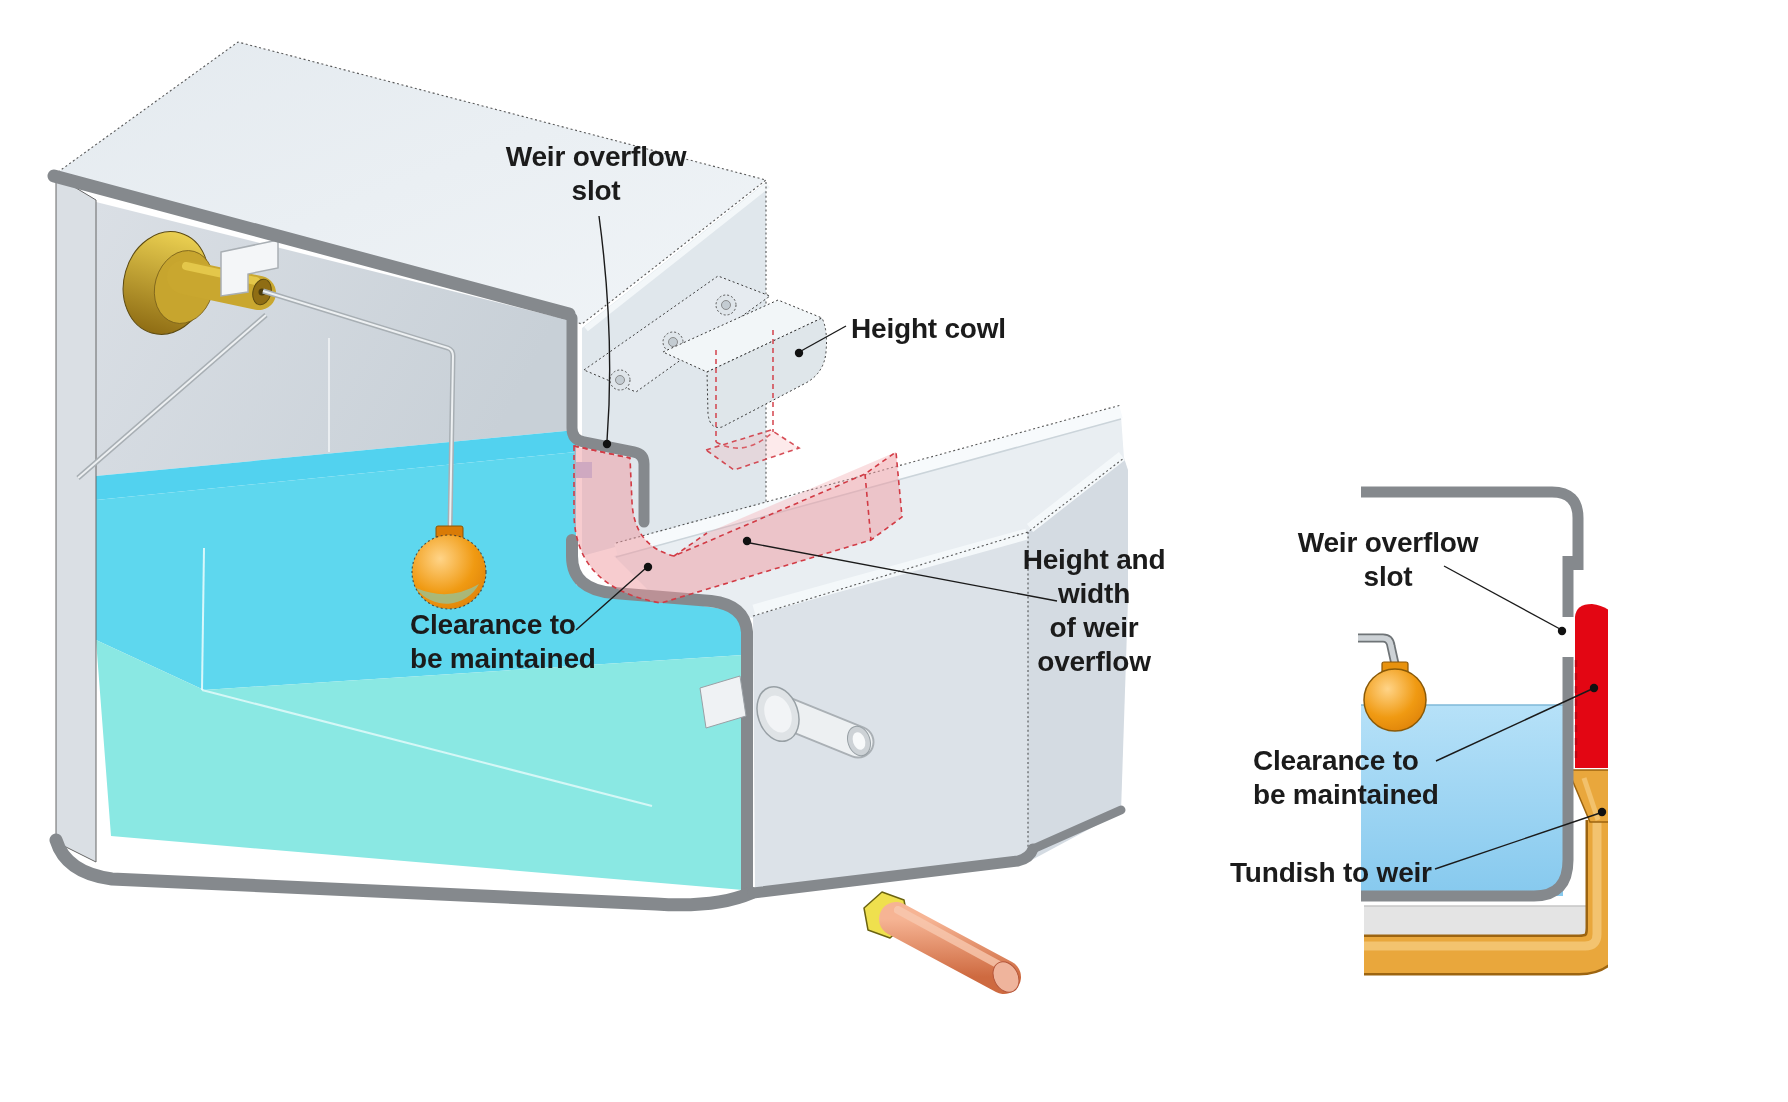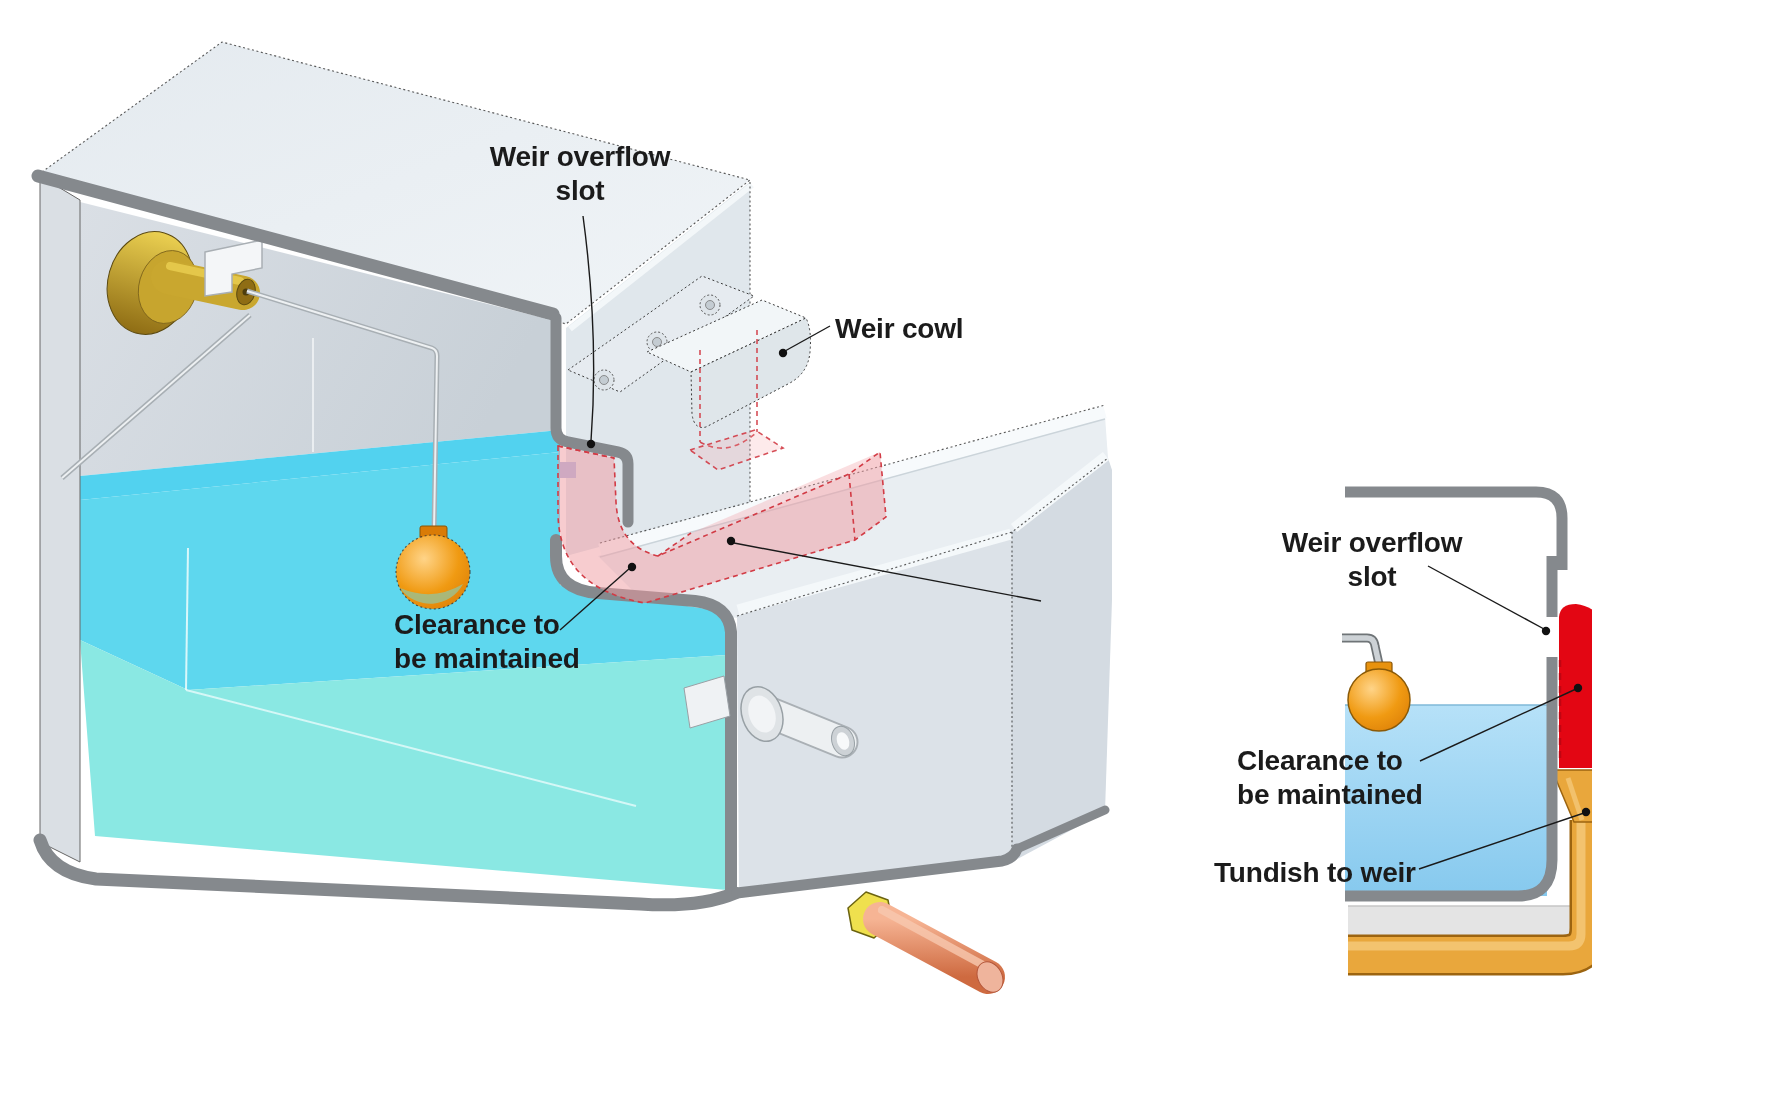--- a/index.html
+++ b/index.html
@@ -1,17 +1,17 @@
 <!DOCTYPE html>
 <html><head>
 <meta charset="utf-8">
 <style>
   html,body{margin:0;padding:0;background:#fff;}
   #stage{position:relative;width:1592px;height:1102px;background:#ffffff;overflow:hidden;
-         font-family:"Liberation Sans","DejaVu Sans",sans-serif;}
+         font-family:"Liberation Sans","DejaVu Sans",sans-serif;margin-left:16px;}
   #art{position:absolute;left:0;top:0;}
   .lbl{position:absolute;font-size:28px;line-height:34px;font-weight:600;color:#1b1b1b;
        white-space:pre-line;letter-spacing:-0.2px;}
   .lbl.center{transform:translateX(-50%);text-align:center;}
   .dotl{stroke:#2f2f2f;stroke-dasharray:2 2.6;fill:none;stroke-width:1.1;opacity:.8;}
   .leader{stroke:#1a1a1a;stroke-width:1.4;fill:none;}
 </style>
 </head>
 <body>
 
@@ -246,25 +246,29 @@
     <path class="leader" d="M 1420,761 L 1576,689"></path>
     <circle cx="1578" cy="688" r="4.2" fill="#111"></circle>
     <path class="leader" d="M 1419,869 L 1584,813"></path>
     <circle cx="1586" cy="812" r="4.2" fill="#111"></circle>
   </g>
 </svg>
 
 <div class="lbl center" style="left:580px;top:140px;">Weir overflow
 slot</div>
 
-<div class="lbl" style="left:835px;top:312px;">Weir cowl</div>
+<div class="lbl" style="left:835px;top:312px;">Height cowl</div>
 
 <div class="lbl" style="left:394px;top:608px;">Clearance to
 be maintained</div>
 
+<div class="lbl center" style="left:1078px;top:543px;">Height and
+width
+of weir
+overflow</div>
 
 <div class="lbl center" style="left:1372px;top:526px;">Weir overflow
 slot</div>
 
 <div class="lbl" style="left:1237px;top:744px;">Clearance to
 be maintained</div>
 
 <div class="lbl" style="left:1214px;top:856px;">Tundish to weir</div>
 
 </div>

